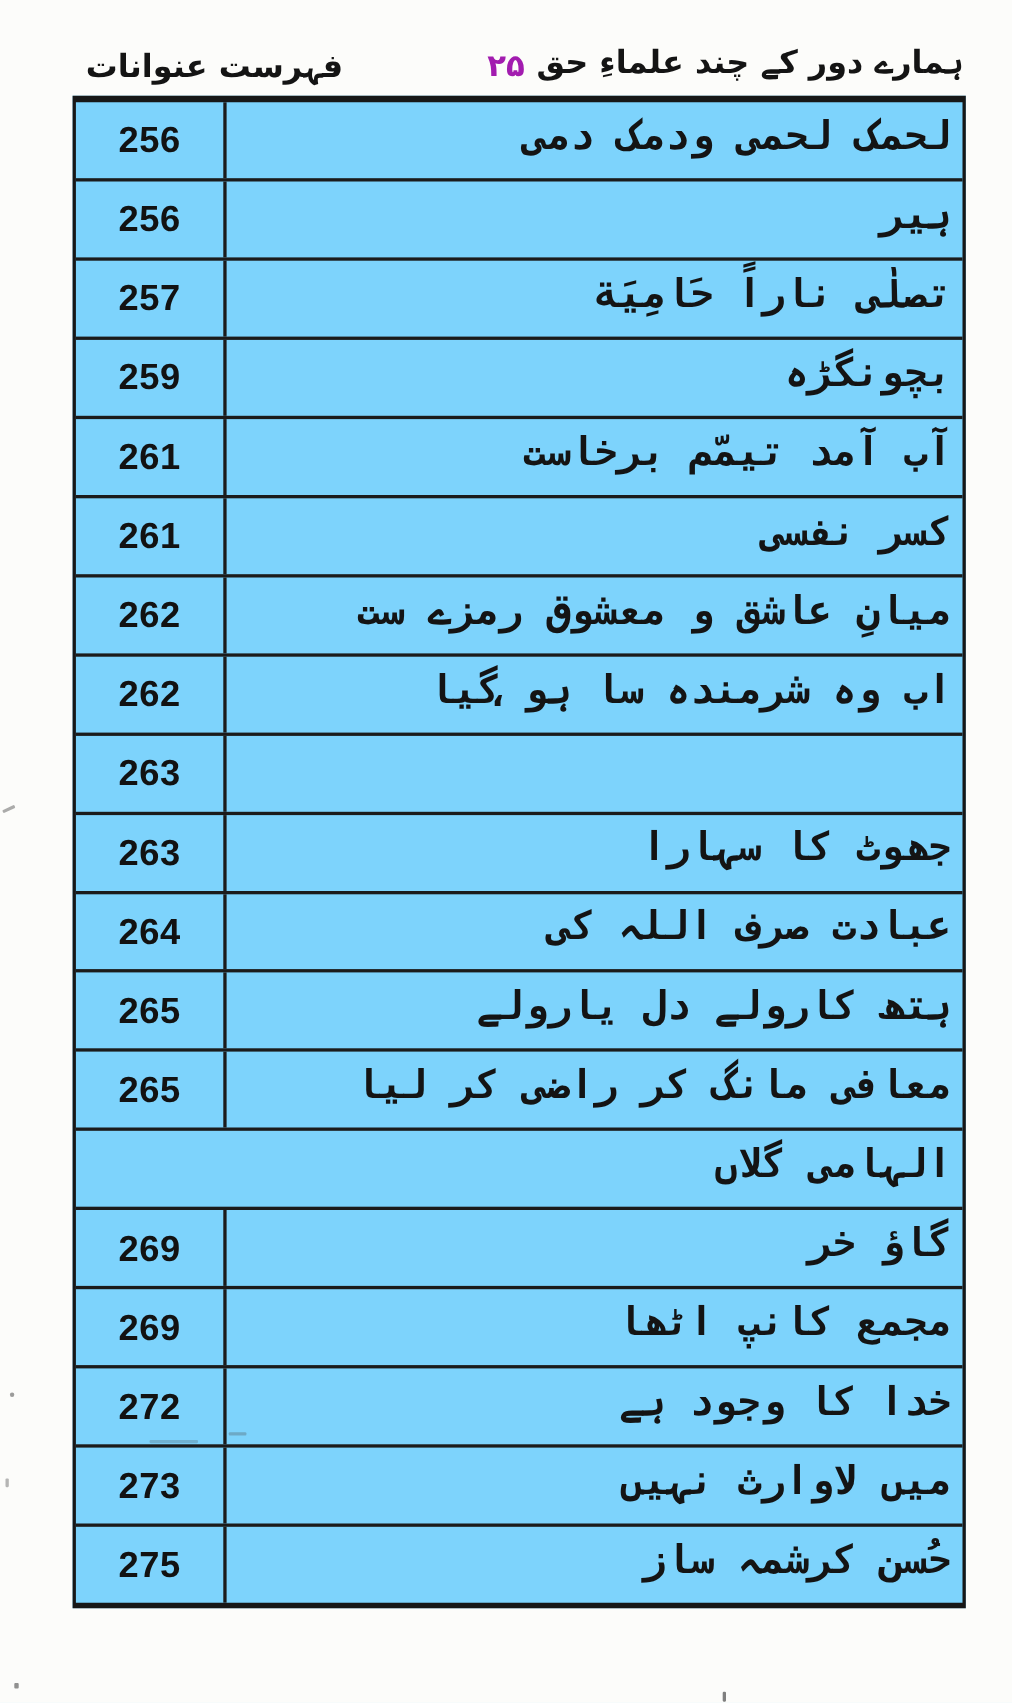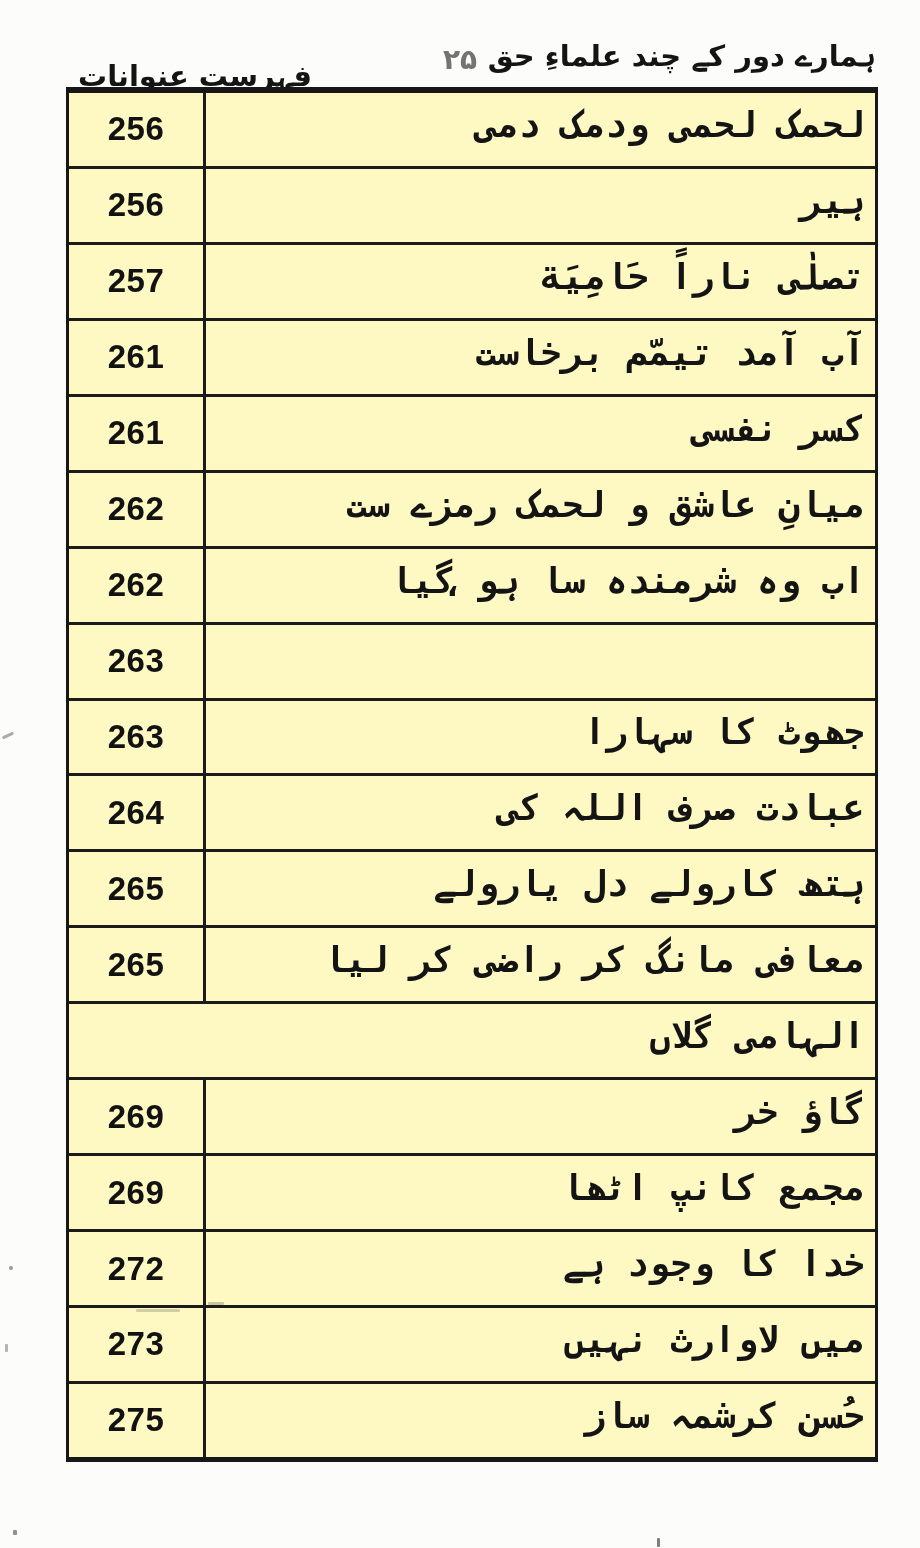--- a/index.html
+++ b/index.html
@@ -23,45 +23,45 @@
   }
   .urdu {
     font-family: "DejaVu Sans", sans-serif;
     font-weight: 700;
     direction: rtl;
     unicode-bidi: plaintext;
     color: #141414;
   }
   .hdr-left {
     position: absolute; left: 12px; top: 8px;
-    font-size: 29px; line-height: 44px; margin-top: 16px;
+    font-size: 29px; line-height: 44px;
   }
   .hdr-page-num {
     position: absolute; left: 394px; top: 10px;
     transform: translateX(-50%);
     font-size: 28px; line-height: 40px;
-    font-weight: 700; color: #737373;
+    font-weight: 700; color: #a21caf;
     font-family: "DejaVu Sans", sans-serif;
   }
   .hdr-right {
     position: absolute; right: 4px; top: 4px;
     font-size: 29px; line-height: 44px;
   }
 
   
   .toc-table {
     position: absolute;
     left: 66px; top: 87px;
     width: 812px; height: 1375px;
     box-sizing: border-box;
     border: 3px solid #171717;
     border-top-width: 6px;
     border-bottom-width: 5px;
     display: flex; flex-direction: column;
-    background: #fef9c3;
+    background: #7dd3fc;
     text-align: center;
   }
   .toc-row {
     flex: 1 1 0;
     display: flex;
     border-bottom: 3px solid #1b1b1b;
     min-height: 0;
   }
   .toc-row:last-child { border-bottom: none; }
   .cell-num {
@@ -138,20 +138,28 @@
 
     <div class="toc-row">
       <div class="cell-num">
           <span>257</span>
         </div>
       <div class="cell-title">
           <span class="urdu title-text">تصلٰی ناراً حَامِیَة</span>
         </div>
     </div>
 
+    <div class="toc-row">
+      <div class="cell-num">
+          <span>259</span>
+        </div>
+      <div class="cell-title">
+          <span class="urdu title-text">بچونگڑہ</span>
+        </div>
+    </div>
 
     <div class="toc-row">
       <div class="cell-num">
           <span>261</span>
         </div>
       <div class="cell-title">
           <span class="urdu title-text">آب آمد تیمّم برخاست</span>
         </div>
     </div>
 
@@ -162,21 +170,21 @@
       <div class="cell-title">
           <span class="urdu title-text">کسر نفسی</span>
         </div>
     </div>
 
     <div class="toc-row">
       <div class="cell-num">
           <span>262</span>
         </div>
       <div class="cell-title">
-          <span class="urdu title-text">میانِ عاشق و لحمک رمزے ست</span>
+          <span class="urdu title-text">میانِ عاشق و معشوق رمزے ست</span>
         </div>
     </div>
 
     <div class="toc-row">
       <div class="cell-num">
           <span>262</span>
         </div>
       <div class="cell-title">
         <span class="urdu title-text">اب وہ شرمندہ سا ہو گیا</span>
         <span class="urdu row-mark">،</span>

